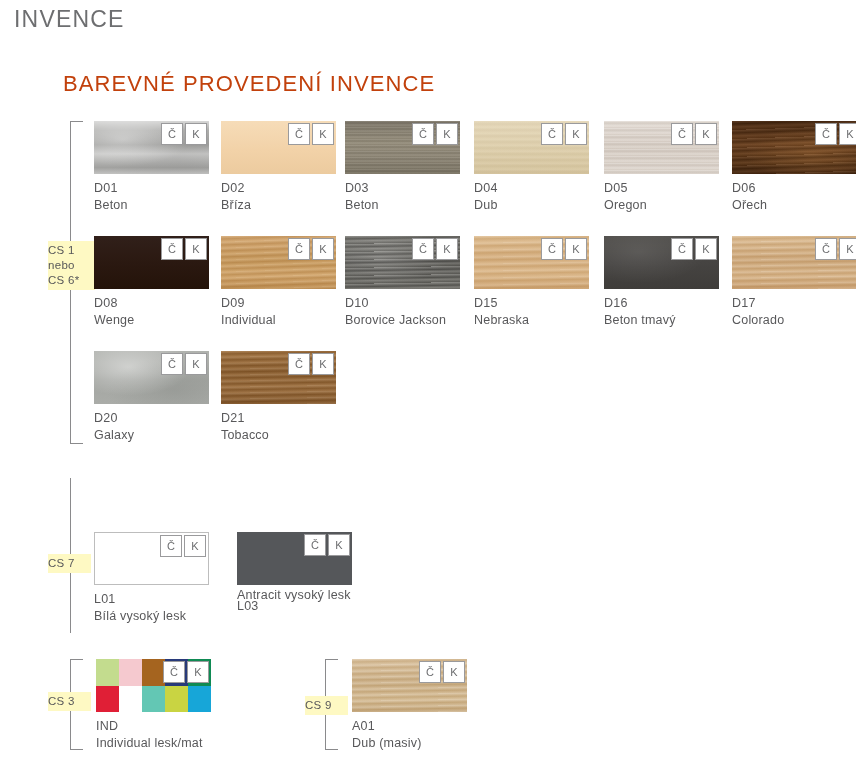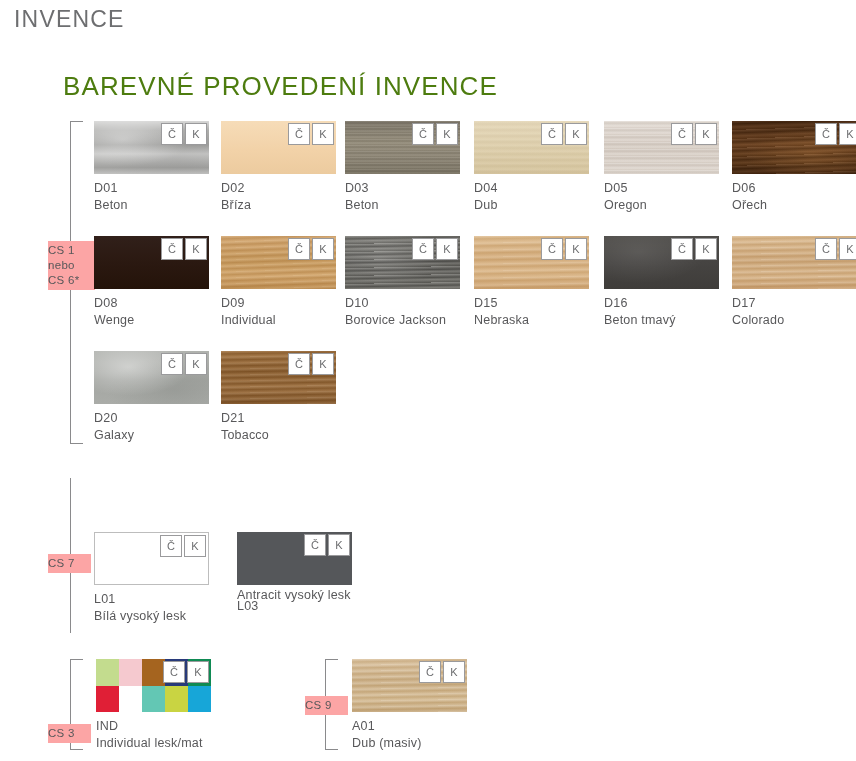--- a/index.html
+++ b/index.html
@@ -23,43 +23,43 @@
     top: 6px;
     font-size: 23px;
     letter-spacing: 1.2px;
     font-weight: 300;
     color: #6d6e70;
   }
   #section-title {
     position: absolute;
     left: 63px;
     top: 71px;
-    font-size: 26px;
+    font-size: 22px;
     letter-spacing: 1.1px;
     font-weight: 300;
-    color: #4d7c0f;
+    color: #c2410c;
   }
 
   
   .bracket {
     position: absolute;
     border-left: 1px solid #8a8a8c;
   }
   .bracket.arms {
     border-top: 1px solid #8a8a8c;
     border-bottom: 1px solid #8a8a8c;
   }
   .group-label {
     position: absolute;
     font-size: 11.5px;
     line-height: 15px;
     color: #58585a;
     text-align: left;
     letter-spacing: .3px;
-    background: #fca5a5;
+    background: #fef9c3;
     padding: 2px 3px 2px 0;
   }
 
   
   .swatch-card {
     position: absolute;
   }
   .swatch-chip {
     position: relative;
     width: 115px;
@@ -357,21 +357,21 @@
       <span class="badge">Č</span>
       <span class="badge">K</span>
     </div>
   </div>
   <div class="swatch-code" style="visibility:hidden;">L01</div>
   <div class="swatch-name" style="margin-top:-18px;">Antracit vysoký lesk</div>
 </div>
 <div class="swatch-code" style="position:absolute; left:237px; top:592px;text-align:center;">L03</div>
 
 <div class="bracket arms" style="left:70px; top:659px; width:12px; height:89px;"></div>
-<div class="group-label" style="left:48px; top:724px; width:40px;">
+<div class="group-label" style="left:48px; top:692px; width:40px;">
   <div>CS 3</div>
 </div>
 
 <div class="swatch-card" style="left:96px; top:659px;">
   <div class="ind-grid">
     <div class="ind-cell" style="background:#c3dc8e;"></div>
     <div class="ind-cell" style="background:#f5c9cf;"></div>
     <div class="ind-cell" style="background:#a5641f;"></div>
     <div class="ind-cell" style="background:#283a7a;"></div>
     <div class="ind-cell" style="background:#0f8a53;"></div>

